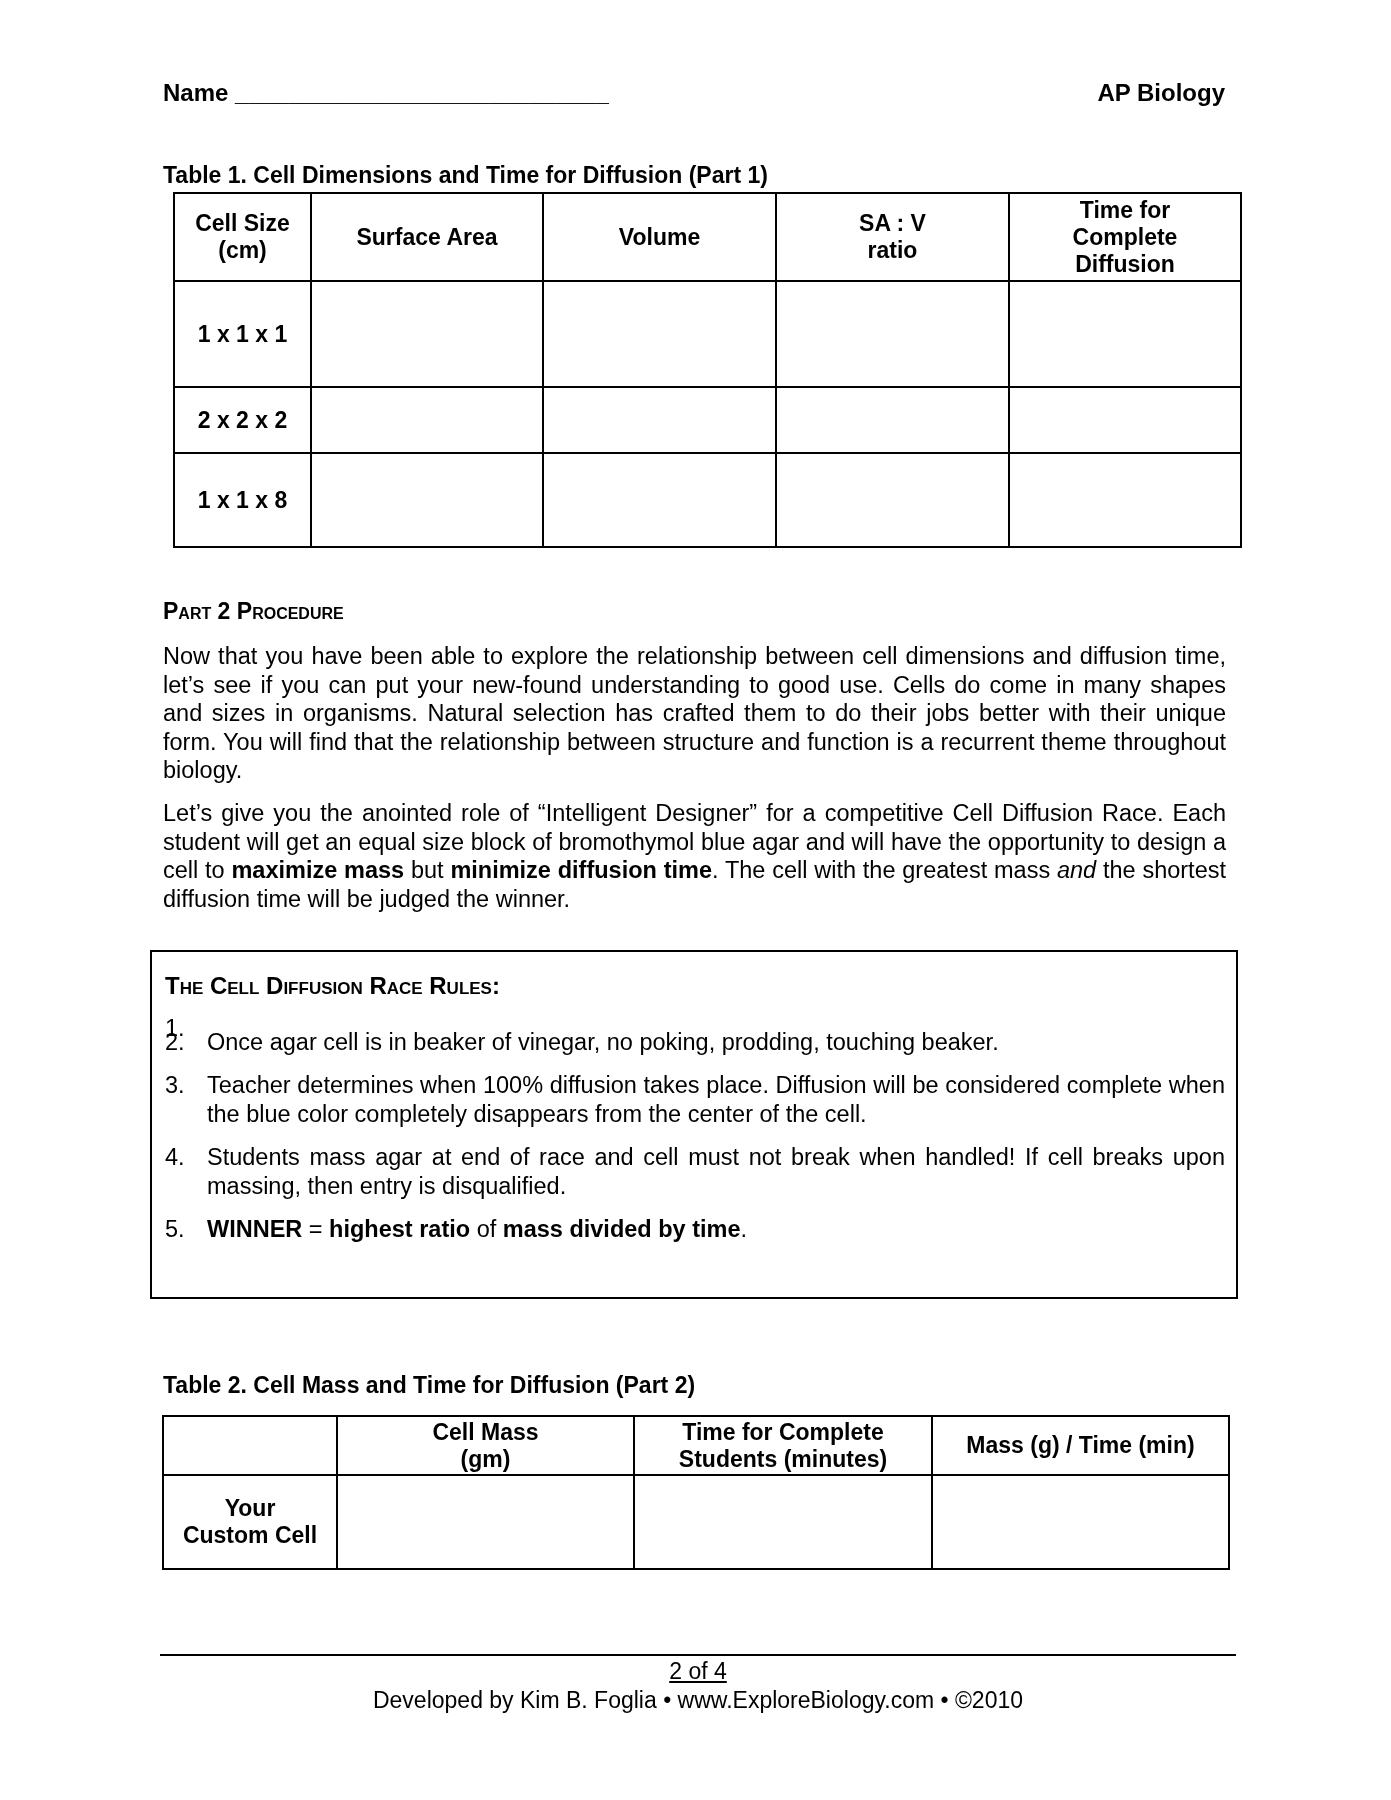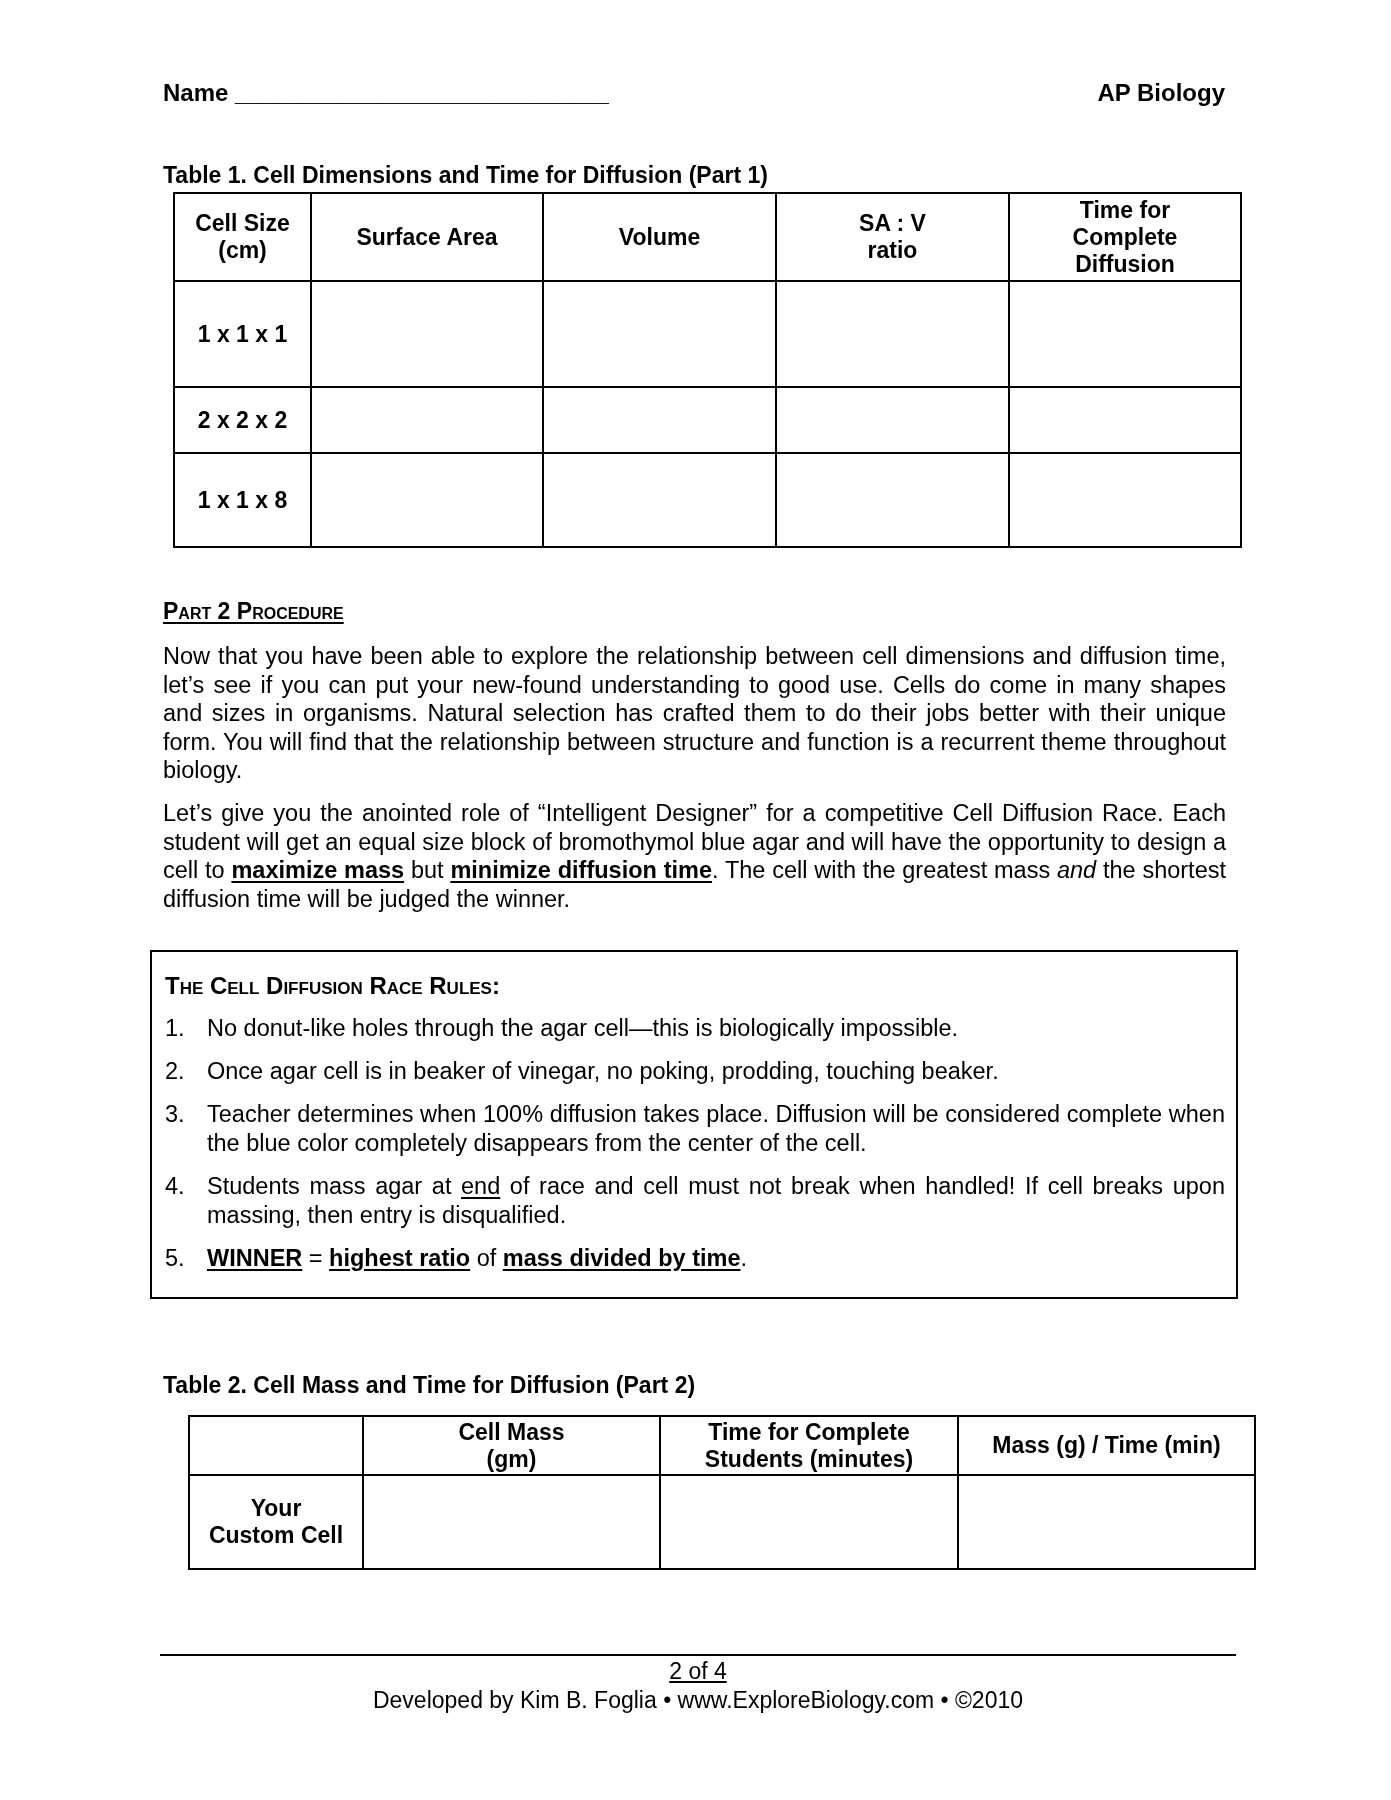--- a/index.html
+++ b/index.html
@@ -2,21 +2,21 @@
 <html><head>
 <meta charset="utf-8">
 <style>
   html, body { margin: 0; padding: 0; background: #ffffff; }
   body { width: 1391px; height: 1800px; position: relative; overflow: hidden;
          font-family: "Liberation Sans", sans-serif; color: #000; }
   .abs { position: absolute; }
   .bold { font-weight: bold; }
   .hdr { font-size: 24px; font-weight: bold; }
   .sc { font-variant: small-caps; }
-  .ul { text-decoration: underline; text-underline-offset: 3px; }
+  .ul { text-underline-offset: 3px; }
 
   table.grid { position: absolute; border-collapse: collapse; table-layout: fixed; }
   table.grid td { border: 2px solid #000; text-align: center; vertical-align: middle;
                   font-weight: bold; font-size: 23px; line-height: 27px; padding: 0 4px; }
 
   .para { position: absolute; left: 163px; width: 1063px; font-size: 23.5px;
           line-height: 28.6px; text-align: justify; }
   .rulesbox { position: absolute; left: 150px; top: 950px; width: 1088px; height: 349px;
               border: 2px solid #000; box-sizing: border-box; }
   .rules-title { position: absolute; left: 13px; top: 20px; font-size: 24px; font-weight: bold; }
@@ -82,30 +82,30 @@
 </tbody>
   </table>
 
 <div class="abs hdr sc ul" style="left:163px; top:598px; font-size:23px;">Part 2 Procedure</div>
 <div class="para" style="top:642px;">Now that you have been able to explore the relationship between cell dimensions and diffusion time, let’s see if you can put your new-found understanding to good use. Cells do come in many shapes and sizes in organisms. Natural selection has crafted them to do their jobs better with their unique form. You will find that the relationship between structure and function is a recurrent theme throughout biology.</div>
 <div class="para" style="top:799px;"><span>Let’s give you the anointed role of “Intelligent Designer” for a competitive Cell Diffusion Race. Each student will get an equal size block of bromothymol blue agar and will have the opportunity to design a cell to </span><span class="bold ul">maximize mass</span><span> but </span><span class="bold ul">minimize diffusion time</span><span>. The cell with the greatest mass </span><i>and</i><span> the shortest diffusion time will be judged the winner.</span></div>
 
 <div class="rulesbox">
   <div class="rules-title sc">The Cell Diffusion Race Rules:</div>
   <ul class="rules-list">
-    <li><span class="num">1.</span><span>No donut-like holes through the agar cell—this is biologically impossible.</span></li>
+    <li><span class="num">1.</span></li>
     <li><span class="num">2.</span><span>Once agar cell is in beaker of vinegar, no poking, prodding, touching beaker.</span></li>
     <li><span class="num">3.</span><span>Teacher determines when 100% diffusion takes place. Diffusion will be considered complete when the blue color completely disappears from the center of the cell.</span></li>
     <li><span class="num">4.</span><span>Students mass agar at </span><span class="ul">end</span><span> of race and cell must not break when handled! If cell breaks upon massing, then entry is disqualified.</span></li>
     <li><span class="num">5.</span><span class="bold ul">WINNER</span><span style="white-space:pre"> = </span><span class="bold ul">highest ratio</span><span style="white-space:pre"> of </span><span class="bold ul">mass divided by time</span><span>.</span></li>
   </ul>
 </div>
 
 <div class="abs hdr" style="left:163px; top:1372px; font-size:23px;">Table 2. Cell Mass and Time for Diffusion (Part 2)</div>
-<table class="grid" style="left:188px; top:1415px; width:1066px;padding-left:20px;">
+<table class="grid" style="left:162px; top:1415px; width:1066px;padding-left:20px;">
   <colgroup>
     <col style="width:174px">
       <col style="width:297px">
       <col style="width:298px">
       <col style="width:297px">
   </colgroup>
   <tbody>
       <tr style="height:59px">
     <td></td>
     <td style="white-space:pre-line">Cell Mass

